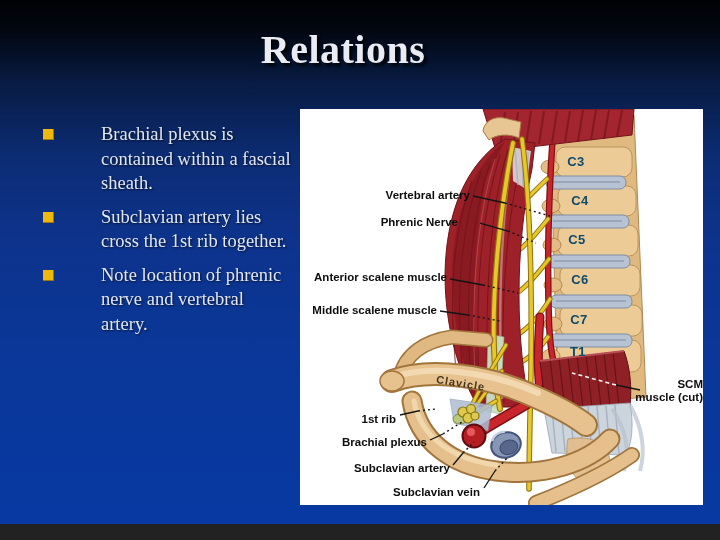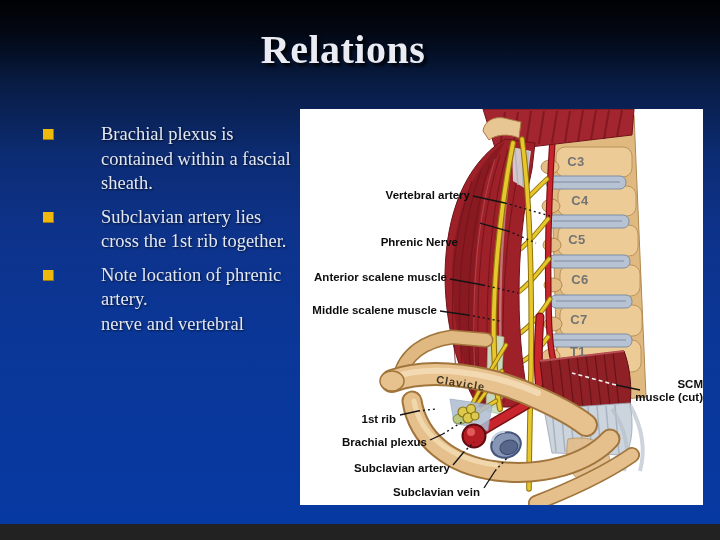--- a/index.html
+++ b/index.html
@@ -23,21 +23,21 @@
   .btext{font-size:18.5px; line-height:24.5px; color:#e3e7f2; text-shadow:1px 1px 2px rgba(0,0,0,.65);}
   .figure{position:absolute; left:300px; top:109px; width:403px; height:396px; background:#ffffff;}
   .figure svg{position:absolute; left:0; top:0;}
   .flabel{
     position:absolute; white-space:nowrap;
     font:bold 11.5px "Liberation Sans",sans-serif; color:#0d0d0d;
   }
   .flabel.center{text-align:right; line-height:13px; white-space:normal;}
   .vlabel{
     position:absolute; width:34px; text-align:center;
-    font:bold 13px "Liberation Sans",sans-serif; color:#737373; letter-spacing:.5px;
+    font:bold 13px "Liberation Sans",sans-serif; color:#0c4a6e; letter-spacing:.5px;
   }
   .clavlabel{
     position:absolute; white-space:nowrap; transform:rotate(9deg);
     font:bold 11px "Liberation Sans",sans-serif; color:#443621; letter-spacing:1px;
   }
 </style>
 </head>
 <body>
 
 <div class="slide">
@@ -57,22 +57,22 @@
       <span class="marker"></span>
       <div class="btext">
         <div>Subclavian artery lies</div>
         <div>cross the 1st rib together.</div>
       </div>
     </li>
     <li class="bullet">
       <span class="marker"></span>
       <div class="btext">
         <div>Note location of phrenic</div>
+        <div>nerve and vertebral</div>
         <div>artery.</div>
-        <div>nerve and vertebral</div>
       </div>
     </li>
   </ul>
 
   <div class="figure">
     <svg width="403" height="396" viewBox="0 0 403 396">
 
       <g>
         <path d="M250,12 L334,6 L346,288 L258,296 Z" fill="#dfb97f" stroke="#b08850" stroke-width="1"></path>
 
@@ -300,21 +300,21 @@
           <path d="M118,302 L136,300"></path>
           <path d="M143,325 L162,313"></path>
           <path d="M163,344 L174,333"></path>
           <path d="M195,362 L208,348"></path>
         </g>
         <path d="M316,276 L272,264" stroke="#f2f2f2" stroke-width="1.6" stroke-dasharray="4 3"></path>
       </g>
     </svg>
 
     <div class="flabel" style="right:233px; top:80px;">Vertebral artery</div>
-    <div class="flabel" style="right:245px; top:107px;margin-top:20px;">Phrenic Nerve</div>
+    <div class="flabel" style="right:245px; top:107px;">Phrenic Nerve</div>
     <div class="flabel" style="right:256px; top:162px;text-align:center;">Anterior scalene muscle</div>
     <div class="flabel" style="right:266px; top:195px;">Middle scalene muscle</div>
     <div class="flabel" style="right:307px; top:304px;">1st rib</div>
     <div class="flabel" style="right:276px; top:327px;">Brachial plexus</div>
     <div class="flabel" style="right:253px; top:353px;">Subclavian artery</div>
     <div class="flabel" style="right:223px; top:377px;">Subclavian vein</div>
     <div class="flabel center" style="left:318px; top:269px; width:85px;">
       <div>SCM</div>
       <div>muscle (cut)</div>
     </div>

